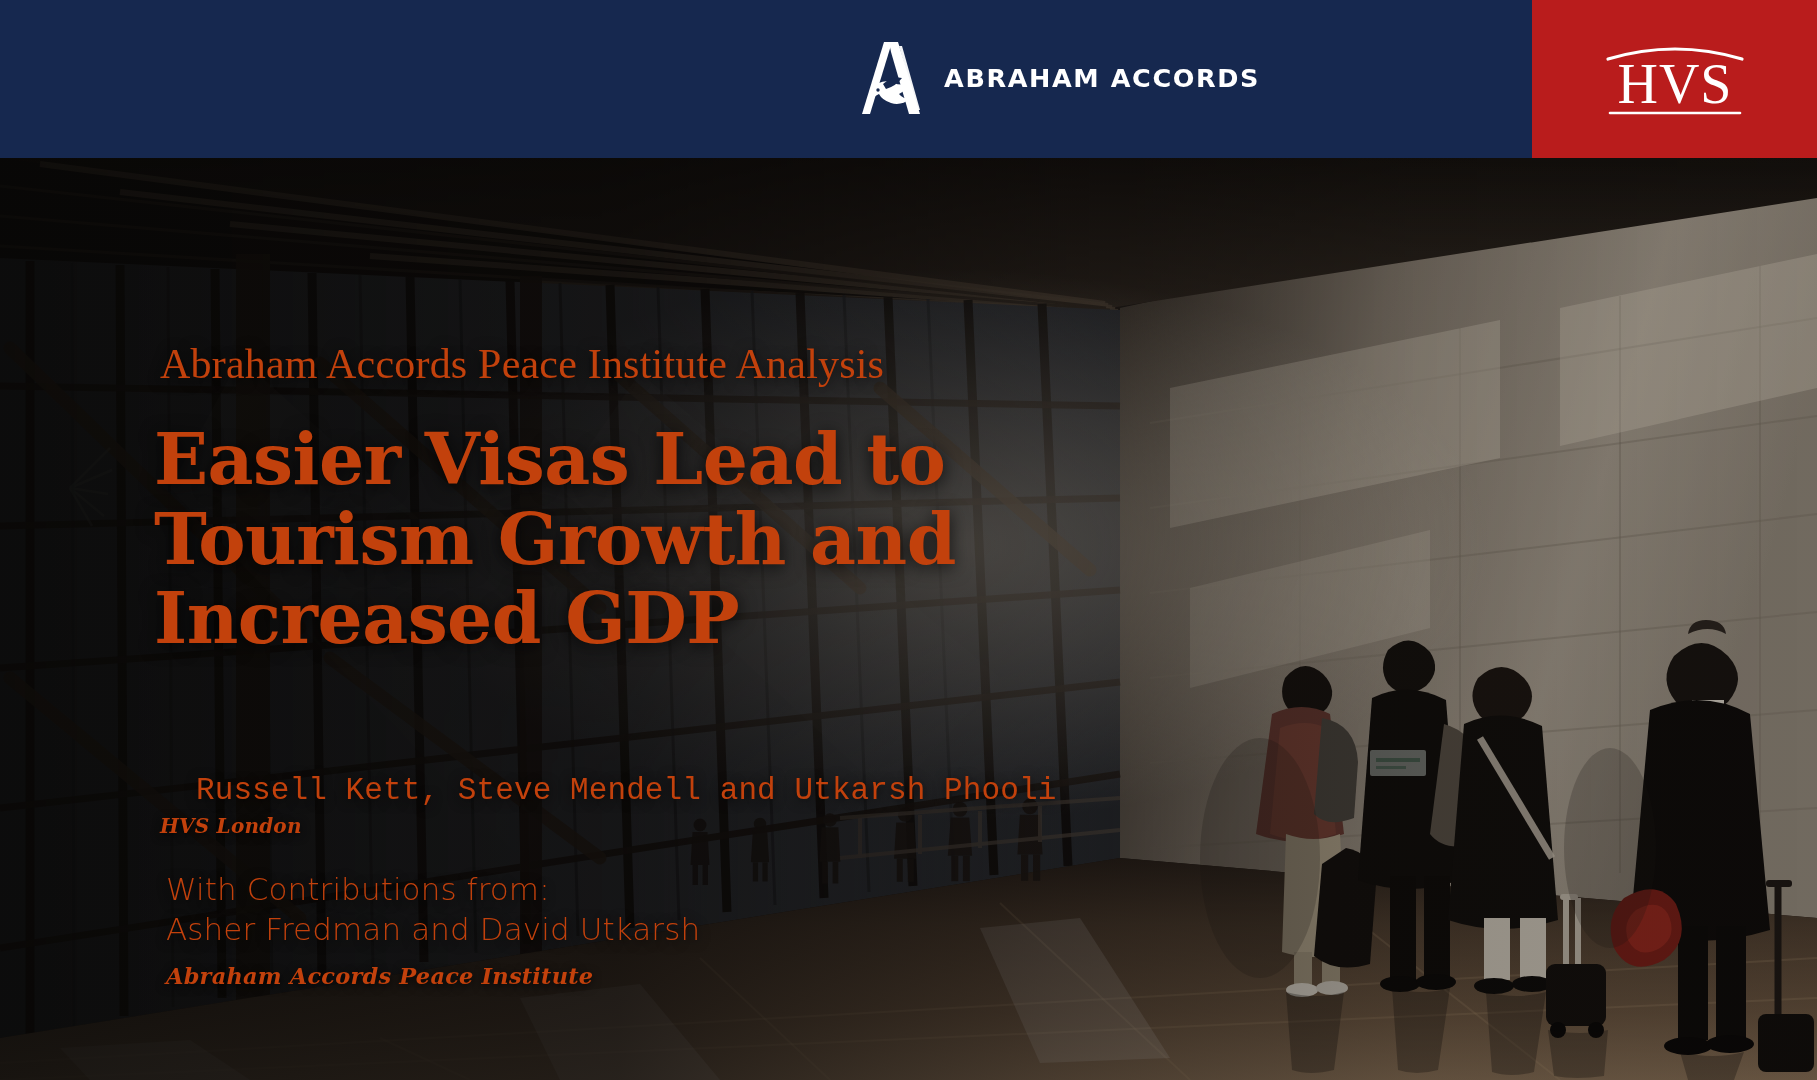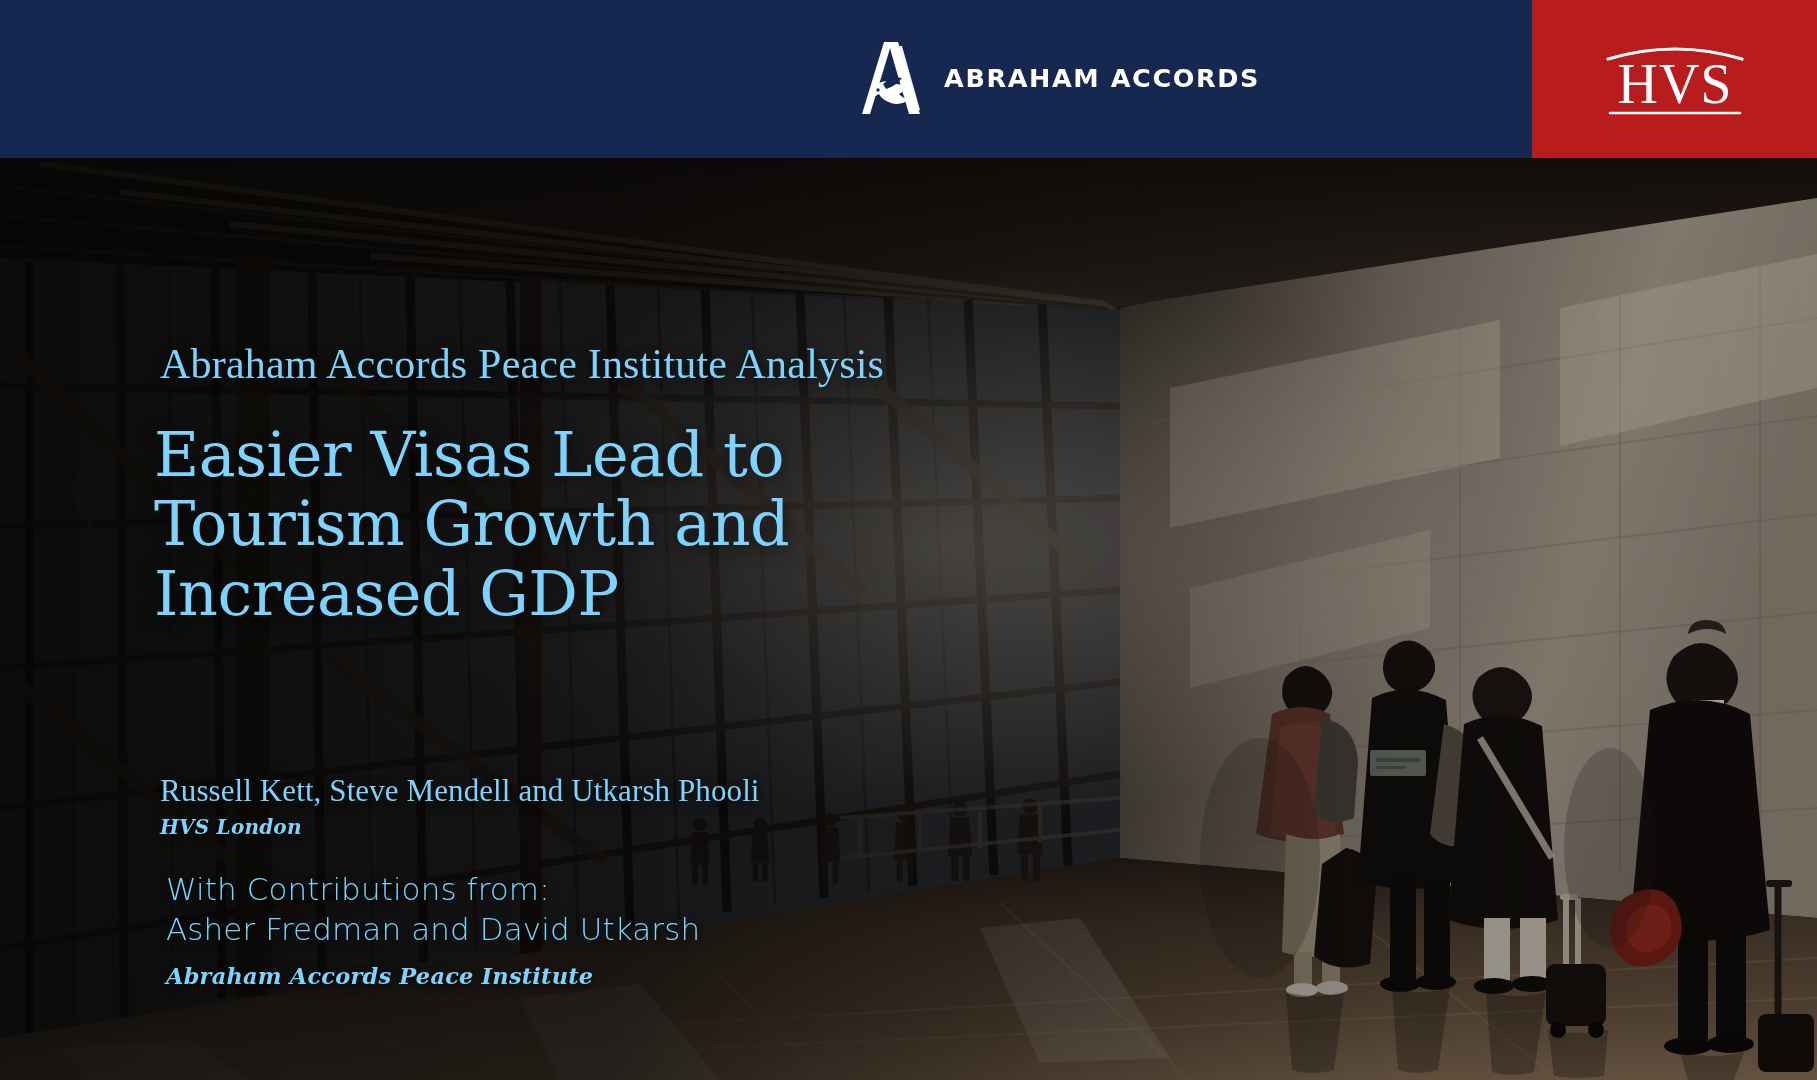--- a/index.html
+++ b/index.html
@@ -63,49 +63,50 @@
       linear-gradient(90deg, rgba(8,7,6,.88) 0%, rgba(10,8,7,.80) 34%,
                              rgba(12,9,8,.52) 58%, rgba(14,11,9,.34) 78%,
                              rgba(16,12,10,.30) 100%);
   }
 
   
   #cover-text{
     position:absolute; z-index:30;
     left:160px; top:158px;
     width:1180px; height:922px;
-    color:#7dd3fc;
+    color:#c2410c;
   }
 
   #eyebrow{
     position:absolute; top:182px; left:0;
     font-family:"Liberation Serif", serif;
     font-size:42px; font-weight:400;
     letter-spacing:.2px; white-space:nowrap;
     text-shadow:0 2px 14px rgba(0,0,0,.85);
   }
 
   #main-title{
     position:absolute; top:262px; left:-6px;
     font-family:"DejaVu Serif", serif;
-    font-size:62px; font-weight:400;
+    font-size:71px; font-weight:700;
     line-height:1.12;
     letter-spacing:-.5px;
     text-shadow:0 3px 18px rgba(0,0,0,.8);
   }
   #main-title .tline{ display:block; white-space:nowrap; }
 
   #byline{
     position:absolute; top:615px; left:0;
   }
   #authors{
-    font-family:Liberation Serif, serif;
+    font-family:Liberation Mono, monospace;
     font-size:31px; font-weight:300; letter-spacing:.1px;
     white-space:nowrap;
     text-shadow:0 2px 12px rgba(0,0,0,.85);
+    margin-left:36px;
   }
   #author-affil{
     margin-top:6px;
     font-family:"DejaVu Serif", serif;
     font-weight:bold; font-style:italic;
     font-size:20px; letter-spacing:.2px;
     text-shadow:0 2px 10px rgba(0,0,0,.85);
   }
 
   #contrib{

